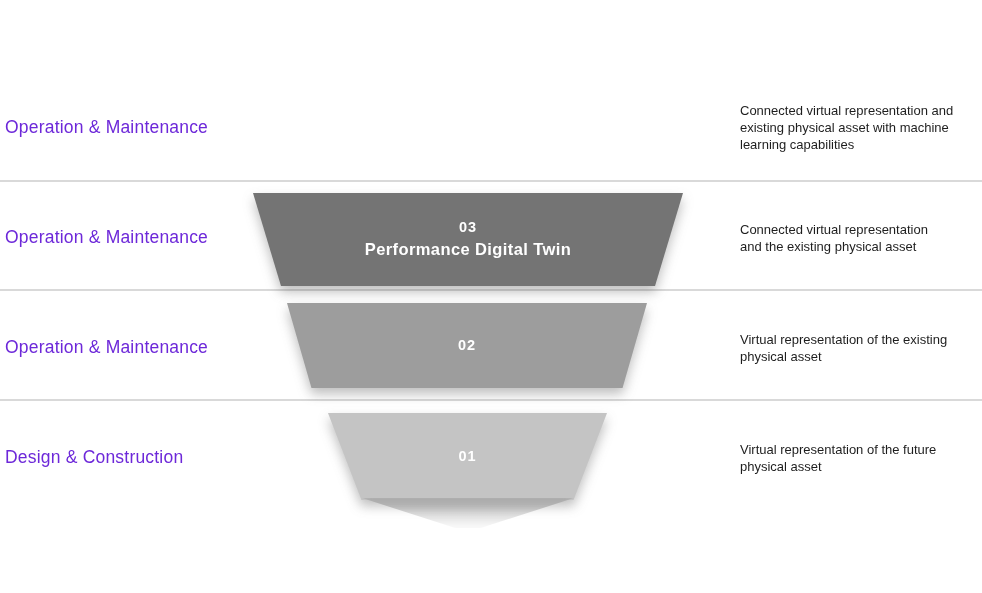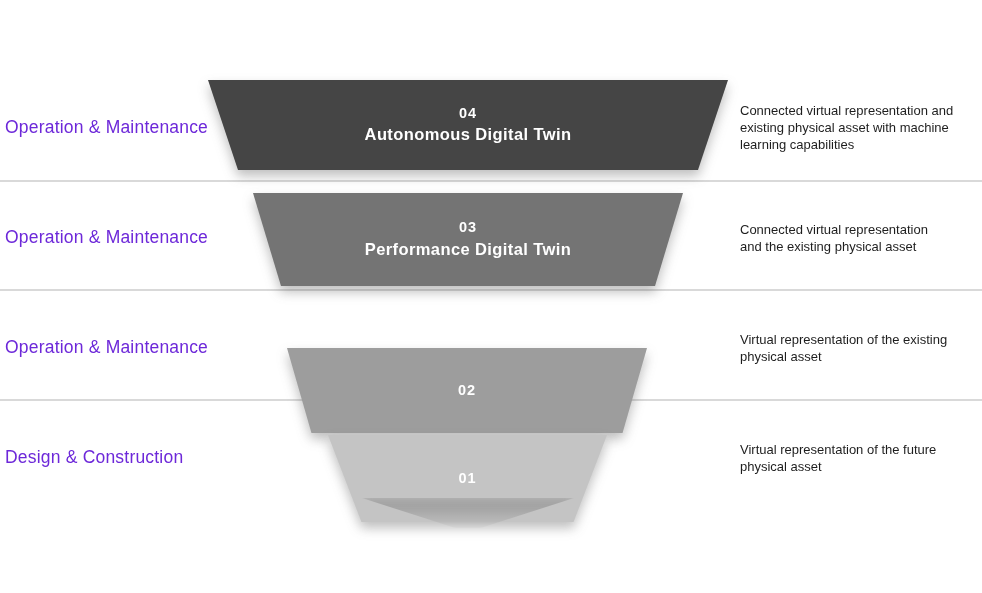--- a/index.html
+++ b/index.html
@@ -58,22 +58,22 @@
     height: 100%;
     display: flex;
     flex-direction: column;
     align-items: center;
     justify-content: center;
     text-align: center;
     color: #ffffff;
   }
   .s1 { clip-path: polygon(0 0, 100% 0, 94.23% 100%, 5.77% 100%); }
   .s2 { clip-path: polygon(0 0, 100% 0, 93.49% 100%, 6.51% 100%); text-align: center; }
-  .s3 { clip-path: polygon(0 0, 100% 0, 93.2% 100%, 6.8% 100%); margin-top: 45px; }
-  .s4 { clip-path: polygon(0 0, 100% 0, 88% 100%, 12% 100%); margin-top: 22px; }
+  .s3 { clip-path: polygon(0 0, 100% 0, 93.2% 100%, 6.8% 100%); }
+  .s4 { clip-path: polygon(0 0, 100% 0, 88% 100%, 12% 100%); }
 
   .lvl {
     font-size: 14.5px;
     font-weight: bold;
     letter-spacing: 1px;
     line-height: 1.4;
   }
   .nm {
     font-size: 16.5px;
     font-weight: bold;
@@ -116,26 +116,20 @@
 
   <div class="divider d1"></div>
   <div class="divider d2"></div>
   <div class="divider d3"></div>
 
   <div class="phase-label pl1">Operation &amp; Maintenance</div>
   <div class="phase-label pl2">Operation &amp; Maintenance</div>
   <div class="phase-label pl3">Operation &amp; Maintenance</div>
   <div class="phase-label pl4">Design &amp; Construction</div>
 
-  <div class="seg-wrap w1">
-    <div class="seg s1" style="background: rgb(69, 69, 69);">
-      <div class="lvl">04</div>
-      <div class="nm">Autonomous Digital Twin</div>
-    </div>
-  </div>
 
   <div class="seg-wrap w2">
     <div class="seg s2" style="background: rgb(116, 116, 116);">
       <div class="lvl">03</div>
       <div class="nm">Performance Digital Twin</div>
     </div>
   </div>
 
   <div class="seg-wrap w3">
     <div class="seg s3" style="background: rgb(157, 157, 157);">

